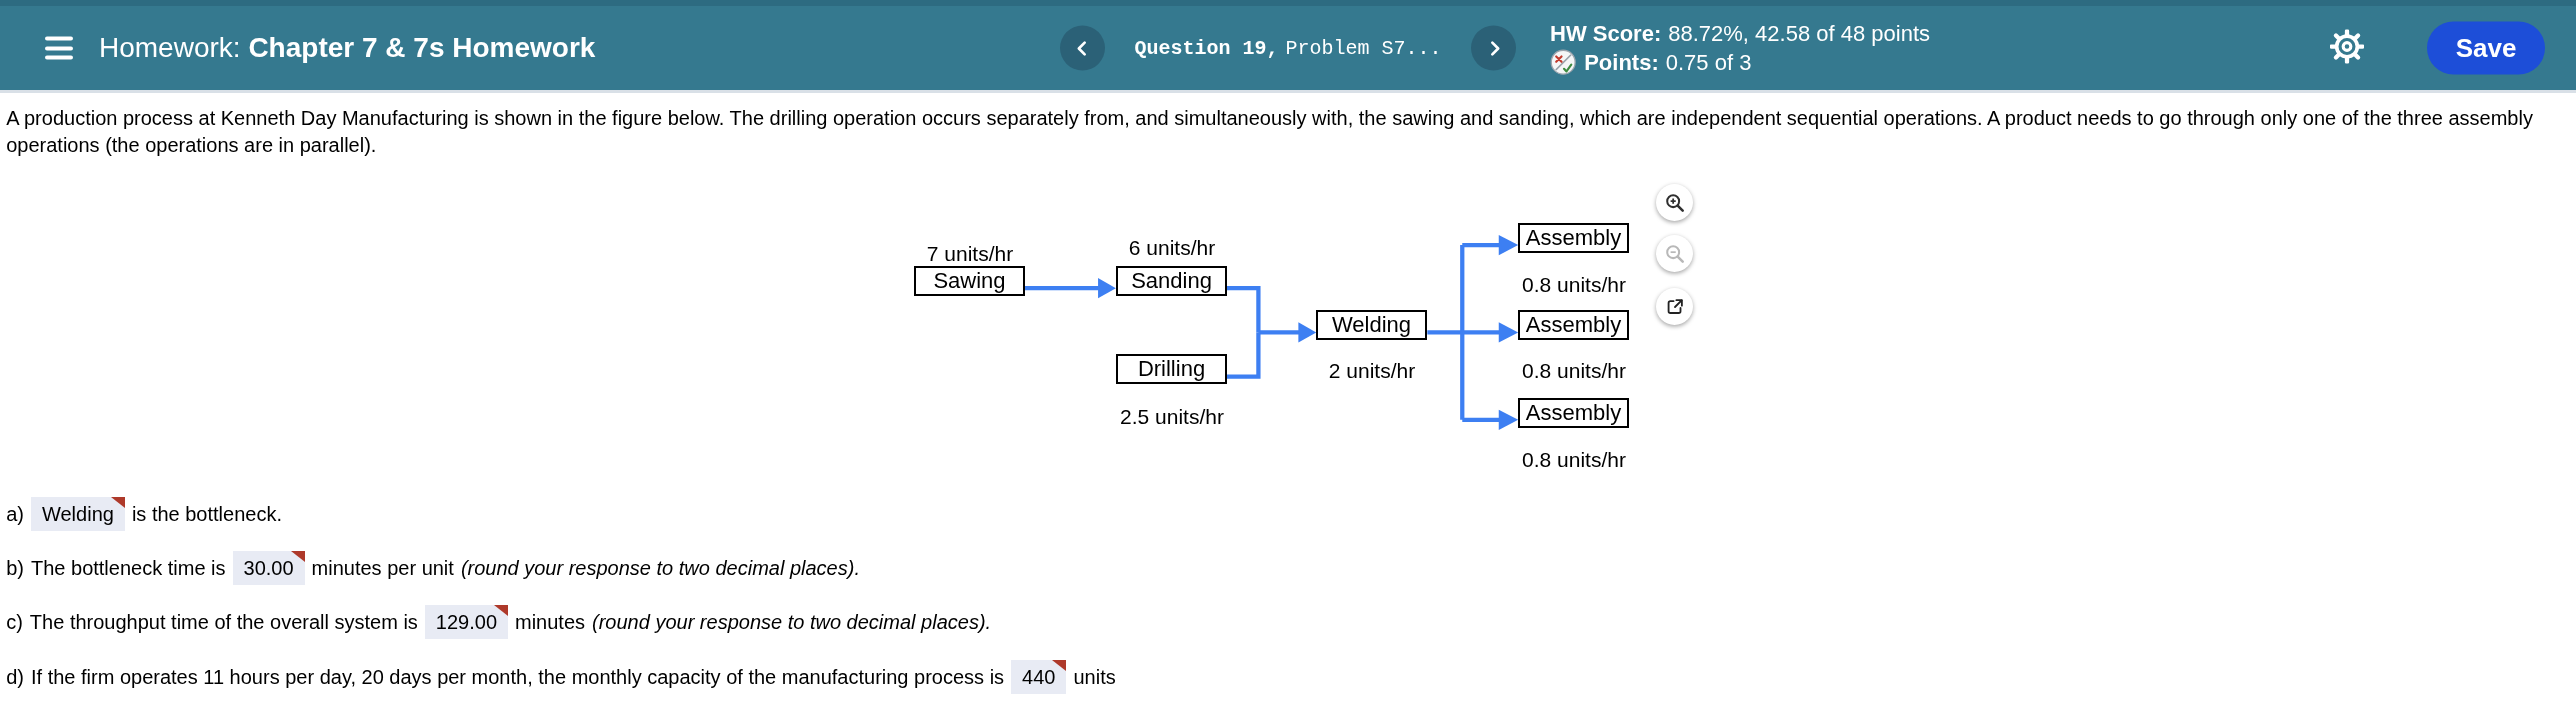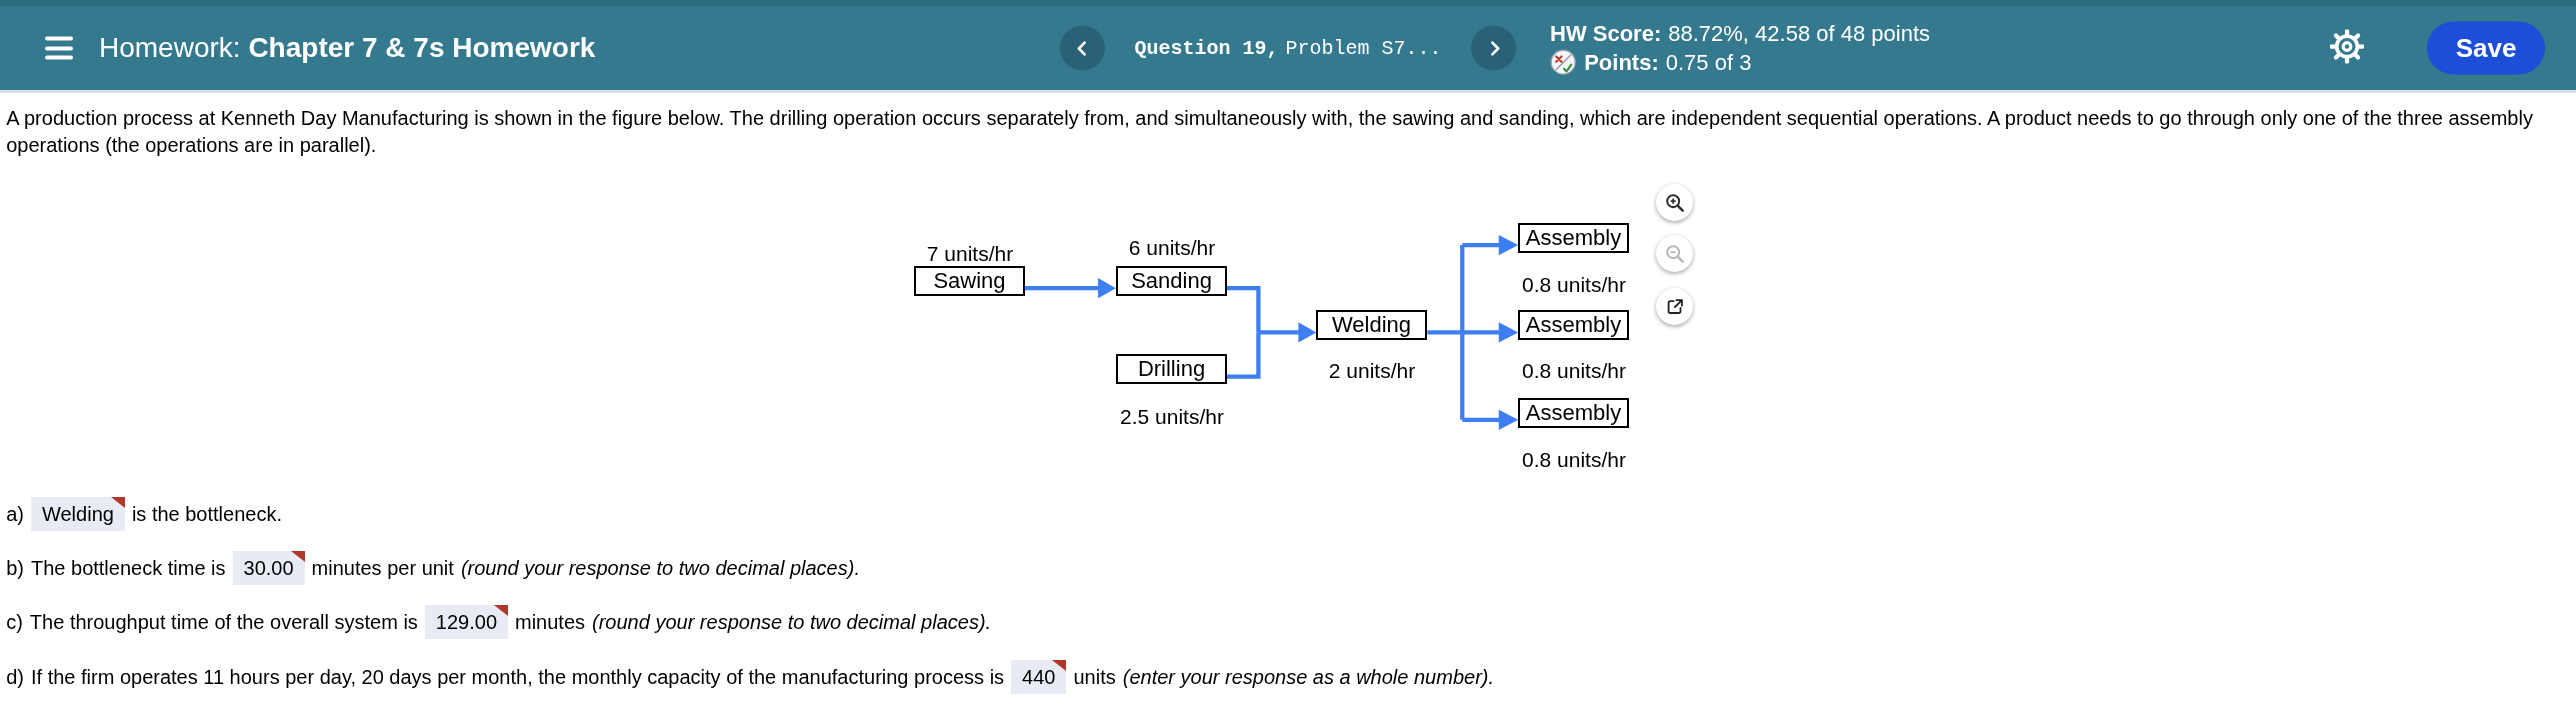--- a/index.html
+++ b/index.html
@@ -213,17 +213,16 @@
   </div>
 
   <div class="row" style="top:567px;">
     <span>d)</span>
     <span>If the firm operates 11 hours per day, 20 days per month, the monthly capacity of the manufacturing process is</span>
     <span class="ans">
       <span>440</span>
       <span class="flag"></span>
     </span>
     <span>units</span>
-    <span class="note">(enter your response as a whole number).</span>
   </div>
 
 </div>
 
 
 </body></html>

